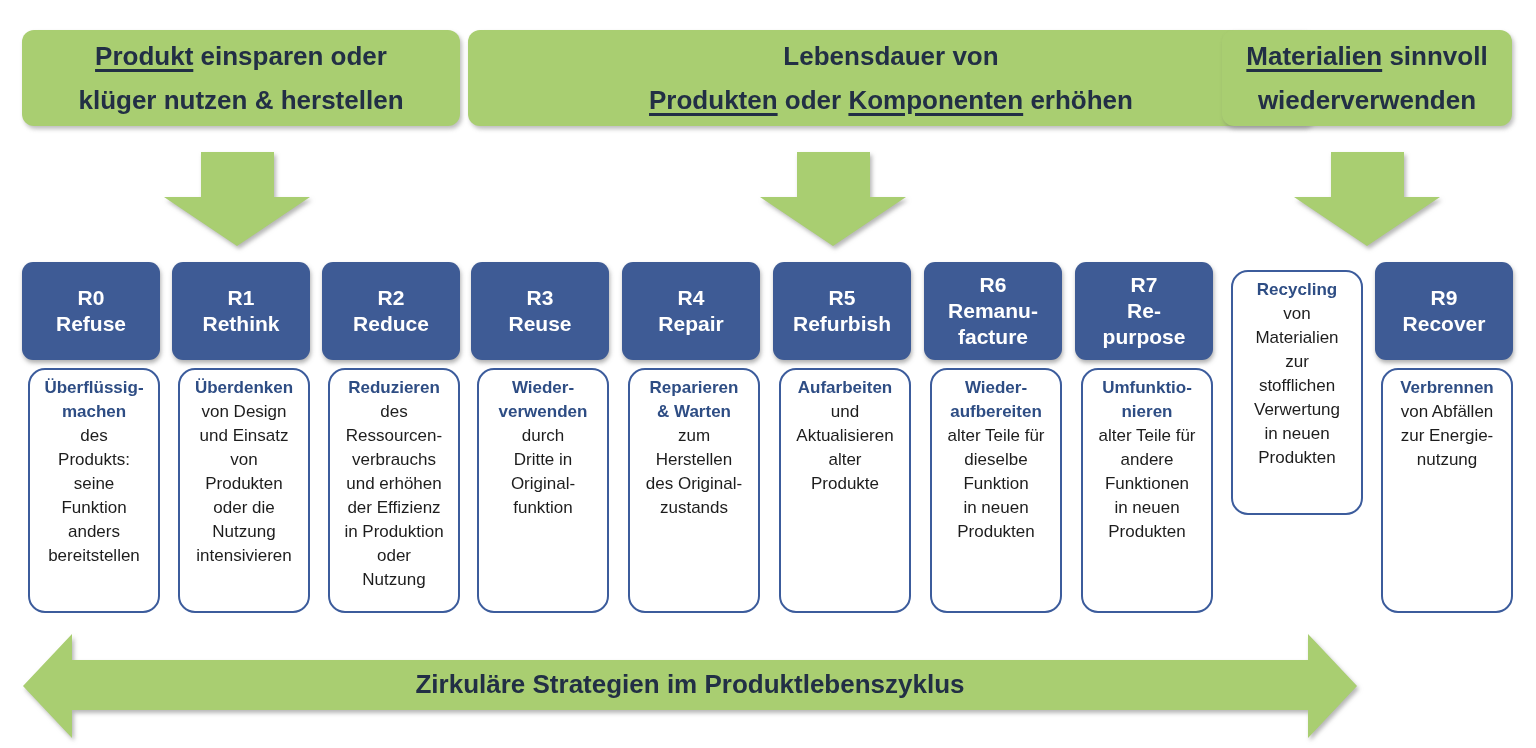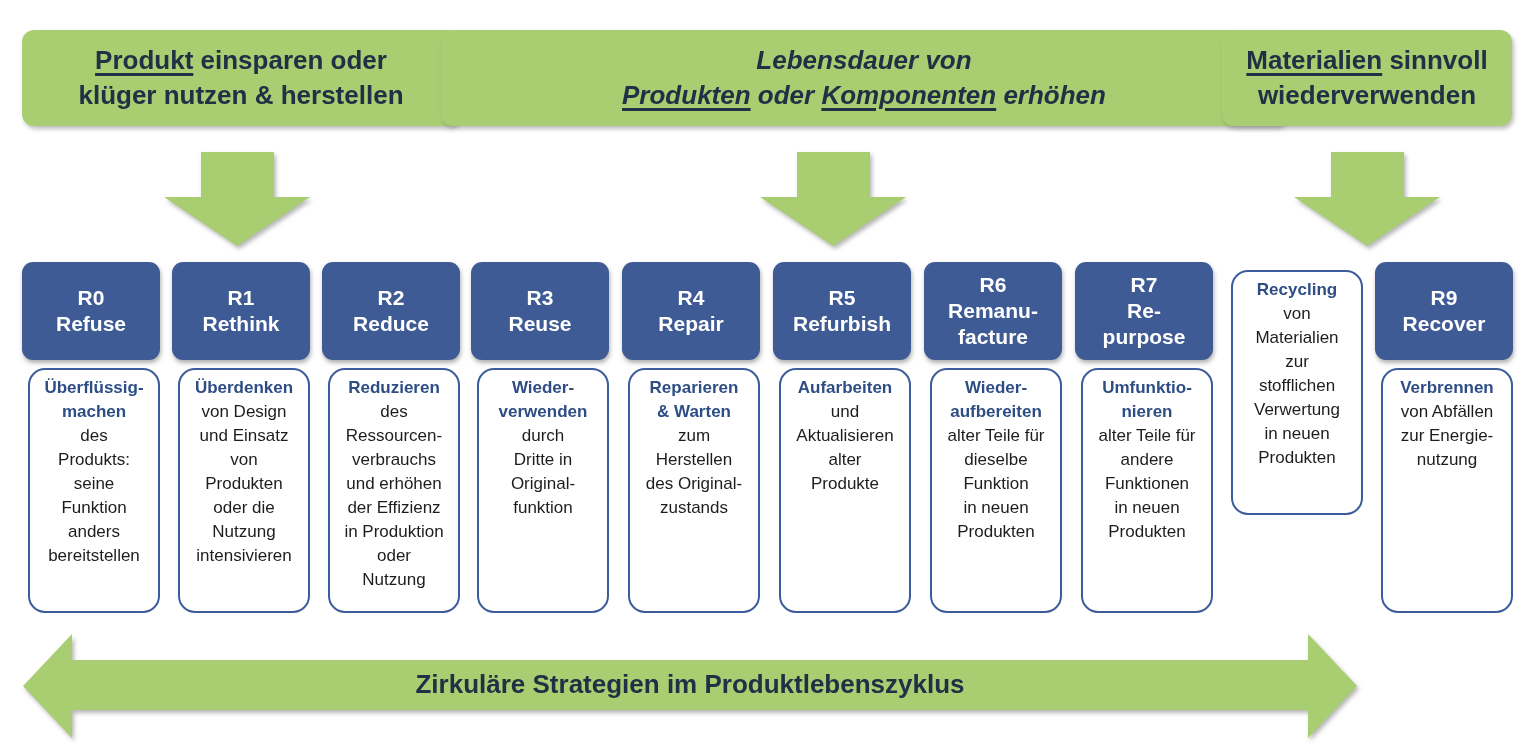--- a/index.html
+++ b/index.html
@@ -8,21 +8,21 @@
     font-family:"Liberation Sans", sans-serif;
   }
   .stage { position:relative; width:1536px; height:748px; }
 
   
   .banner {
     position:absolute; top:30px; height:96px;
     background:#a9ce71; border-radius:12px;
     display:flex; align-items:center; justify-content:center;
     text-align:center; color:#222f45; font-weight:bold;
-    font-size:26px; line-height:35px; white-space:pre-line;
+    font-size:26px; line-height:44px; white-space:pre-line;
     box-shadow:2px 3px 4px rgba(110,110,110,0.45);
   }
   .banner span { white-space:pre-line; }
   .banner .u { text-decoration:underline; text-decoration-thickness:2.5px; text-underline-offset:4px; }
 
   
   .darrow { position:absolute; top:152px; width:146px; height:94px;
     filter:drop-shadow(2px 3px 2px rgba(110,110,110,0.5)); }
 
   
@@ -55,21 +55,21 @@
 </style>
 </head>
 <body>
 
 <div class="stage">
 
   <div class="banner" style="left:22px; width:438px;">
     <div><span></span><span class="u">Produkt</span><span> einsparen oder
 klüger nutzen &amp; herstellen</span><span class="u"></span><span></span></div>
   </div>
-  <div class="banner" style="left:441px; width:846px;font-style:italic;">
+  <div class="banner" style="left:468px; width:846px;">
     <div><span>Lebensdauer von
 </span><span class="u">Produkten</span><span> oder </span><span class="u">Komponenten</span><span> erhöhen</span></div>
   </div>
   <div class="banner" style="left:1222px; width:290px;">
     <div><span></span><span class="u">Materialien</span><span> sinnvoll
 wiederverwenden</span><span class="u"></span><span></span></div>
   </div>
 
   <svg class="darrow" style="left:164px;" viewBox="0 0 146 94">
     <polygon points="37,0 110,0 110,45 146,45 73,94 0,45 37,45" fill="#a9ce71"></polygon>

